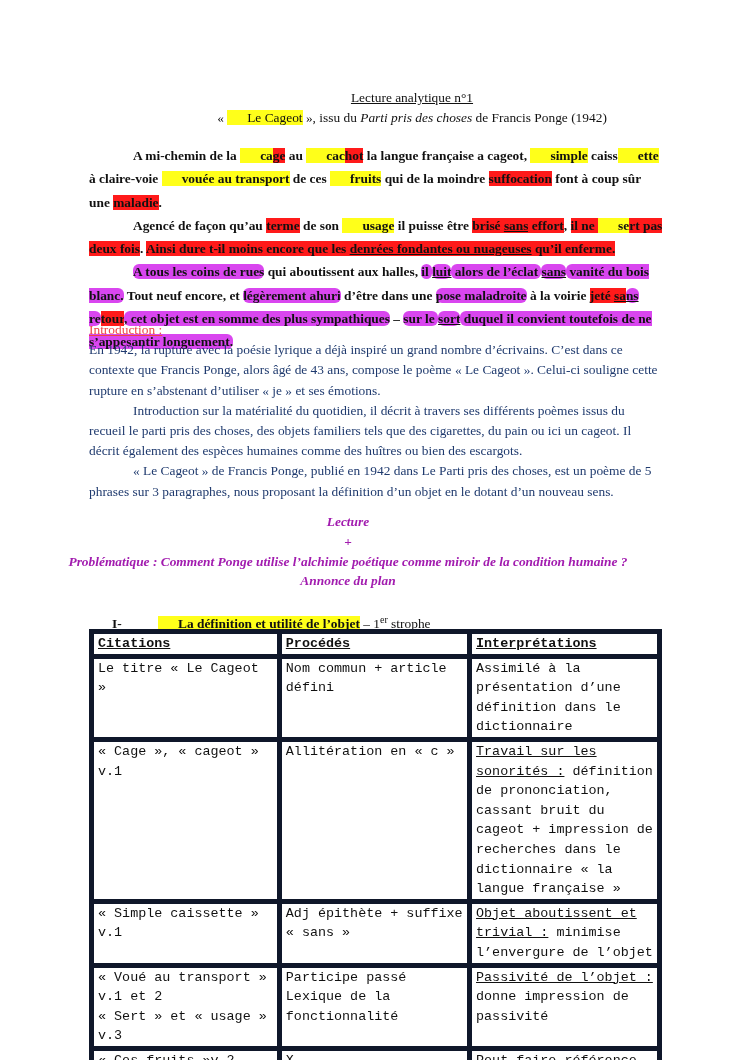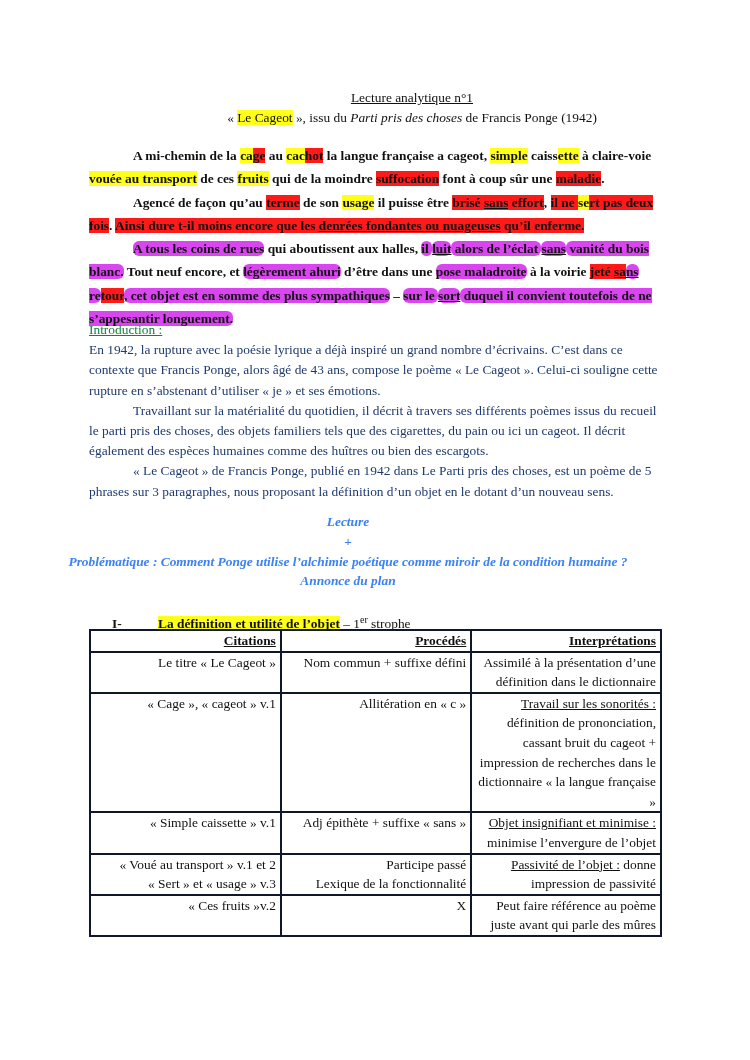--- a/index.html
+++ b/index.html
@@ -7,38 +7,39 @@
       width: 750px; height: 1060px; position: relative; overflow: hidden;
       font-family: "Liberation Serif", "DejaVu Serif", serif;
       font-size: 13.4px; color: #111111;
     }
     .page { position: absolute; left: 0; top: 0; width: 750px; height: 1060px; }
     .title-line { position: absolute; left: 0; width: 750px; text-align: center; line-height: 20px; margin-left: 37px; }
     .u { text-decoration: underline; }
     .i { font-style: italic; }
     .poem { position: absolute; left: 89px; width: 575px; line-height: 23.3px; top: 144px; font-weight: bold; }
     .poem p { margin: 0; }
-    .hl-y { background: #ffff1a; }
+    .hl-y { background: #ffff1a; padding-left: 20px; }
     .hl-r { background: #ff1a1a; }
     .hl-g { background: #d946ef; border-radius: 6px; }
     .blue { color: #1f3a6e; }
     .intro { position: absolute; left: 89px; width: 575px; top: 320px; line-height: 20.2px; }
     .intro p { margin: 0; }
     .headings { position: absolute; left: 0; width: 696px; top: 512px; text-align: center;
-      font-weight: bold; font-style: italic; color: #3b82f6; line-height: 19.8px; }
+      font-weight: bold; font-style: italic; color: #a21caf; line-height: 19.8px; }
     .section-title { position: absolute; left: 112px; top: 610px; line-height: 20px; }
     .section-title .num { font-weight: bold; display: inline-block; width: 46px; }
     .section-title .bold { font-weight: bold; }
     table.analysis {
       position: absolute; left: 89px; top: 629px; width: 573px;
       border-collapse: collapse; line-height: 19.6px;
     }
     table.analysis td, table.analysis th {
-      border: 2px solid #0f172a; vertical-align: top; padding: 0 4px; text-align: right;
+      border: 5px solid #0f172a; vertical-align: top; padding: 0 4px; text-align: left;
       font-weight: normal;
+      font-family: Liberation Mono, monospace;
     }
     table.analysis th { font-weight: bold; }
     table.analysis th span { text-decoration: underline; }
     .col1 { width: 184px; } .col2 { width: 183px; } .col3 { width: 182px; }
   </style>
 </head>
 <body>
 
 <div class="page">
 
@@ -47,23 +48,23 @@
     <span>« </span><span class="hl-y">Le Cageot</span><span> », issu du </span><span class="i">Parti pris des choses</span><span> de Francis Ponge (1942)</span>
   </div>
 
   <div class="poem" id="poem">
       <p style="text-indent: 44px;"><span>A mi-chemin de la </span><span class="hl-y">ca</span><span class="hl-r">ge</span><span> au </span><span class="hl-y">cac</span><span class="hl-r">hot</span><span> la langue française a cageot, </span><span class="hl-y">simple</span><span> caiss</span><span class="hl-y">ette</span><span> à claire-voie </span><span class="hl-y">vouée au transport</span><span> de ces </span><span class="hl-y">fruits</span><span> qui de la moindre </span><span class="hl-r">suffocation</span><span> font à coup sûr une </span><span class="hl-r">maladie</span><span>.</span></p>
       <p style="text-indent: 44px;"><span>Agencé de façon qu’au </span><span class="hl-r">terme</span><span> de son </span><span class="hl-y">usage</span><span> il puisse être </span><span class="hl-r">brisé </span><span class="hl-r" style="text-decoration: underline;">sans</span><span class="hl-r"> effort</span><span>, </span><span class="hl-r">il ne </span><span class="hl-y">se</span><span class="hl-r">rt pas deux fois</span><span>. </span><span class="hl-r">Ainsi dure t-il moins encore que les </span><span class="hl-r" style="text-decoration: underline;">denrées fondantes ou nuageuses</span><span class="hl-r"> qu’il enferme.</span></p>
       <p style="text-indent: 44px;"><span class="hl-g">A tous les coins de rues</span><span> qui aboutissent aux halles, </span><span class="hl-g">il </span><span class="hl-g" style="text-decoration: underline;">luit</span><span class="hl-g"> alors de l’éclat </span><span class="hl-g" style="text-decoration: underline;">sans</span><span class="hl-g"> vanité du bois blanc.</span><span> Tout neuf encore, et </span><span class="hl-g">légèrement ahuri</span><span> d’être dans une </span><span class="hl-g">pose maladroite</span><span> à la voirie </span><span class="hl-r">jeté </span><span class="hl-r" style="text-decoration: underline;">sa</span><span class="hl-g" style="text-decoration: underline;">ns</span><span class="hl-g"> re</span><span class="hl-r">tour</span><span class="hl-g">, cet objet est en somme des plus sympathiques</span><span> – </span><span class="hl-g">sur le </span><span class="hl-g" style="text-decoration: underline;">sort</span><span class="hl-g"> duquel il convient toutefois de ne s’appesantir longuement.</span></p>
     </div>
 
   <div class="intro blue">
-    <p class="u" style="color:#15803d">Introduction :</p>
+    <p class="u" style="color:#ef4444">Introduction :</p>
     <p>En 1942, la rupture avec la poésie lyrique a déjà inspiré un grand nombre d’écrivains. C’est dans ce contexte que Francis Ponge, alors âgé de 43 ans, compose le poème « Le Cageot ». Celui-ci souligne cette rupture en s’abstenant d’utiliser « je » et ses émotions.</p>
-    <p style="text-indent:44px">Travaillant sur la matérialité du quotidien, il décrit à travers ses différents poèmes issus du recueil le parti pris des choses, des objets familiers tels que des cigarettes, du pain ou ici un cageot. Il décrit également des espèces humaines comme des huîtres ou bien des escargots.</p>
+    <p style="text-indent:44px">Introduction sur la matérialité du quotidien, il décrit à travers ses différents poèmes issus du recueil le parti pris des choses, des objets familiers tels que des cigarettes, du pain ou ici un cageot. Il décrit également des espèces humaines comme des huîtres ou bien des escargots.</p>
     <p style="text-indent:44px">« Le Cageot » de Francis Ponge, publié en 1942 dans Le Parti pris des choses, est un poème  de 5 phrases sur 3 paragraphes, nous proposant la définition d’un objet en le dotant d’un nouveau sens.</p>
   </div>
 
   <div class="headings">
     <div>Lecture</div>
     <div style="font-style:normal">+</div>
     <div>Problématique : Comment Ponge utilise l’alchimie poétique comme miroir de la condition humaine ?</div>
     <div>Annonce du plan</div>
   </div>
 
@@ -75,32 +76,32 @@
     <thead>
       <tr>
         <th class="col1"><span>Citations</span></th>
         <th class="col2"><span>Procédés</span></th>
         <th class="col3"><span>Interprétations</span></th>
       </tr>
     </thead>
     <tbody id="table-body">
         <tr>
           <td>Le titre « Le Cageot »</td>
-          <td>Nom commun + suffixe défini</td>
+          <td>Nom commun + article défini</td>
           <td>Assimilé à la présentation d’une définition dans le dictionnaire</td>
         </tr>
         <tr>
           <td>« Cage », « cageot » v.1</td>
           <td>Allitération en « c »</td>
           <td><span style="text-decoration: underline;">Travail sur les sonorités :</span> définition de prononciation, cassant bruit du cageot + impression de recherches dans le dictionnaire « la langue française »</td>
         </tr>
         <tr>
           <td>« Simple caissette » v.1</td>
           <td>Adj épithète + suffixe « sans »</td>
-          <td><span style="text-decoration: underline;">Objet insignifiant et minimise :</span> minimise l’envergure de l’objet</td>
+          <td><span style="text-decoration: underline;">Objet aboutissent et trivial :</span> minimise l’envergure de l’objet</td>
         </tr>
         <tr>
           <td>« Voué au transport » v.1 et 2<br>« Sert » et « usage » v.3</td>
           <td>Participe passé<br>Lexique de la fonctionnalité</td>
           <td><span style="text-decoration: underline;">Passivité de l’objet :</span> donne impression de passivité</td>
         </tr>
         <tr>
           <td>« Ces fruits »v.2</td>
           <td>X</td>
           <td>Peut faire référence au poème juste avant qui parle des mûres</td>

